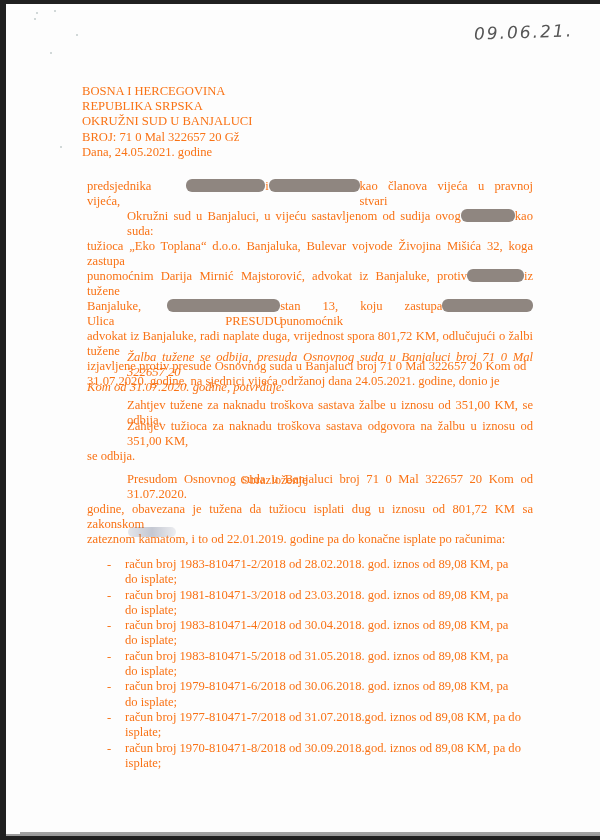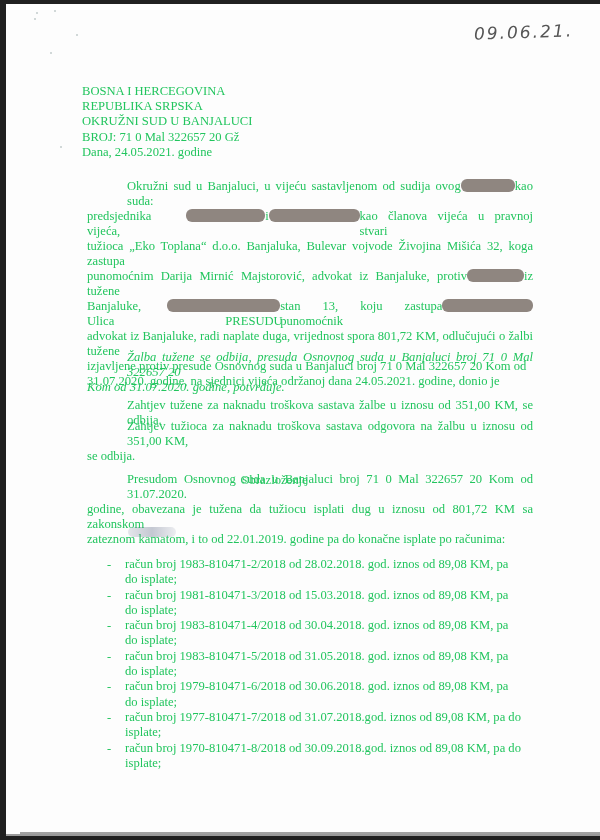--- a/index.html
+++ b/index.html
@@ -14,21 +14,21 @@
   }
   .page-bottom-line { position: absolute; left: 14px; right: 0; bottom: 2px; height: 2px; background: #8a8a8a; opacity: .8; }
 
   .speck { position: absolute; width: 2px; height: 2px; background: #9aa; border-radius: 1px; opacity: .6; }
 
   .handwritten {
     position: absolute; left: 474px; top: 22px; font-family: "DejaVu Sans", sans-serif;
     font-size: 17px; letter-spacing: 2px; color: #555; font-style: italic; transform: rotate(-2deg);
   }
 
-  .text { font-size: 12.6px; line-height: 15px; color: #22c55e; }
+  .text { font-size: 12.6px; line-height: 15px; color: #f97316; }
   .header { position: absolute; left: 82px; top: 84px; }
   .header div { font-size: 12.6px; line-height: 15.2px; }
 
   .para { position: absolute; left: 87px; width: 446px; text-align: justify; }
   .line { display: block; white-space: nowrap; }
   .justify-line { display: flex; justify-content: space-between; }
 
   .redact { display: inline-block; background: #8f8680; border-radius: 6px; height: 13px; vertical-align: -2px; }
 
   .center-title { position: absolute; left: 0; width: 508px; text-align: center; font-size: 12.6px; }
@@ -58,31 +58,31 @@
 
 <div class="header text">
   <div>BOSNA I HERCEGOVINA</div>
   <div>REPUBLIKA SRPSKA</div>
   <div>OKRUŽNI SUD U BANJALUCI</div>
   <div>BROJ: 71 0 Mal 322657 20 Gž</div>
   <div>Dana, 24.05.2021. godine</div>
 </div>
 
 <div class="para text" style="top:179px;">
-  <div class="justify-line" style="padding-left:40px;">
-    <span>Okružni sud u Banjaluci, u vijeću sastavljenom od sudija ovog suda:</span>
-    <span class="redact" style="width:56px;"></span>
-    <span>kao</span>
-  </div>
   <div class="justify-line">
     <span>predsjednika vijeća,</span>
     <span class="redact" style="width:80px;"></span>
     <span>i</span>
     <span class="redact" style="width:92px;"></span>
     <span>kao članova vijeća u pravnoj stvari</span>
+  </div>
+  <div class="justify-line" style="padding-left:40px;">
+    <span>Okružni sud u Banjaluci, u vijeću sastavljenom od sudija ovog suda:</span>
+    <span class="redact" style="width:56px;"></span>
+    <span>kao</span>
   </div>
   <div class="justify-line">
       <span>tužioca „Eko Toplana“ d.o.o. Banjaluka, Bulevar vojvode Živojina Mišića 32, koga zastupa</span>
     </div>
   <div class="justify-line">
     <span>punomoćnim Darija Mirnić Majstorović, advokat iz Banjaluke, protiv tužene</span>
     <span class="redact" style="width:58px;"></span>
     <span>iz</span>
   </div>
   <div class="justify-line">
@@ -137,21 +137,21 @@
   <div class="list-item">
     <span class="bullet">-</span>
     <div class="item-text">
         <span class="line">račun broj 1983-810471-2/2018  od  28.02.2018. god. iznos od  89,08 KM, pa</span>
         <span class="line">do isplate;</span>
       </div>
   </div>
   <div class="list-item">
     <span class="bullet">-</span>
     <div class="item-text">
-        <span class="line">račun broj 1981-810471-3/2018  od  15.03.2018. god. iznos od  89,08 KM, pa</span>
+        <span class="line">račun broj 1981-810471-3/2018  od  23.03.2018. god. iznos od  89,08 KM, pa</span>
         <span class="line">do isplate;</span>
       </div>
   </div>
   <div class="list-item">
     <span class="bullet">-</span>
     <div class="item-text">
         <span class="line">račun broj 1983-810471-4/2018  od  30.04.2018. god. iznos od  89,08 KM, pa</span>
         <span class="line">do isplate;</span>
       </div>
   </div>

